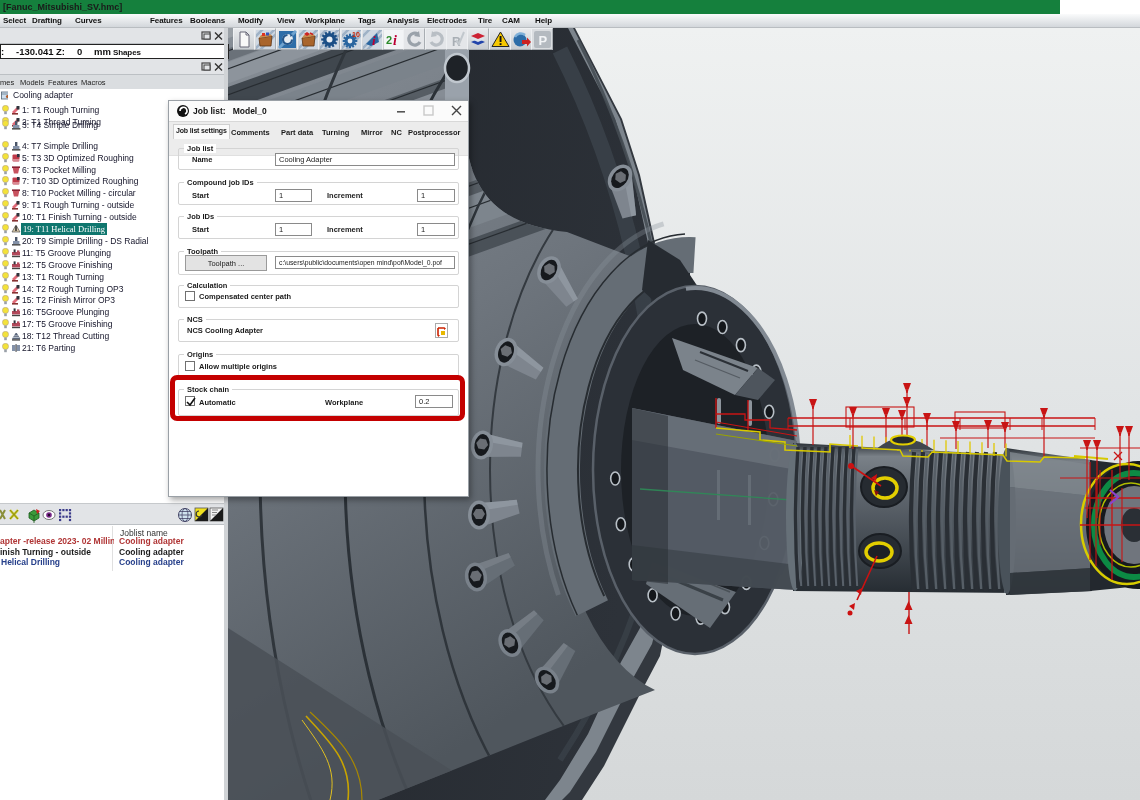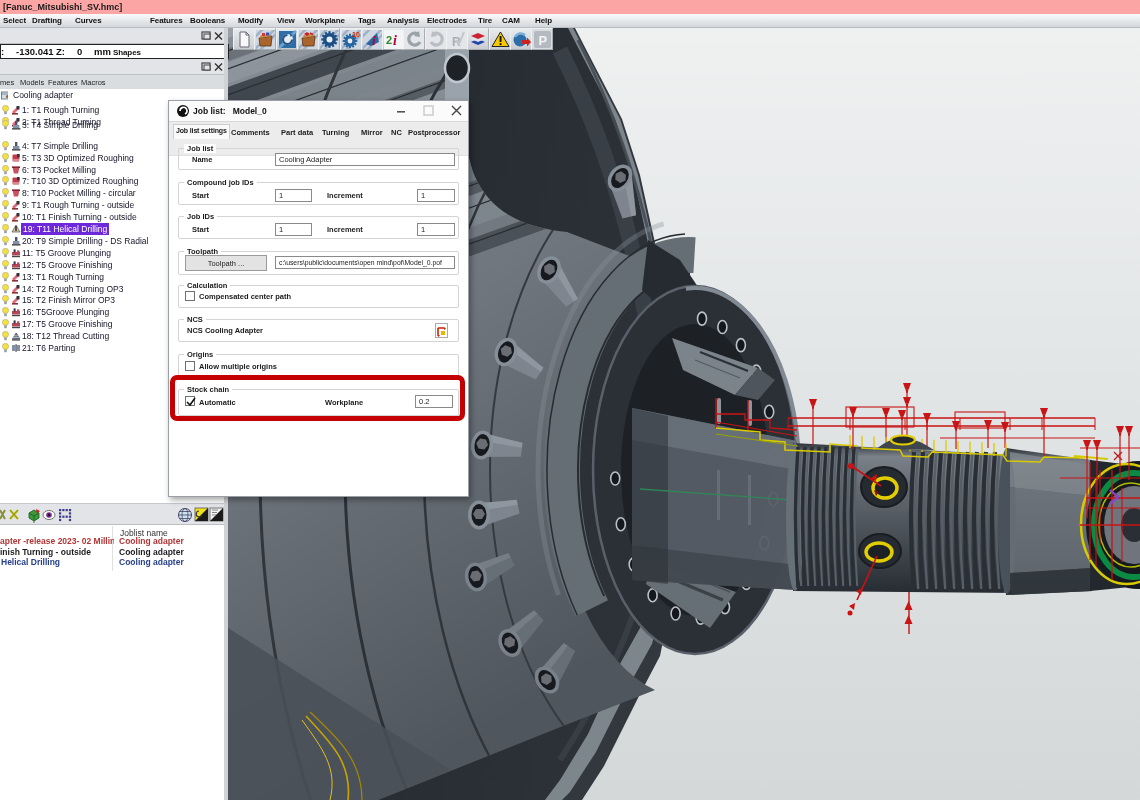--- a/index.html
+++ b/index.html
@@ -1,17 +1,17 @@
 <!DOCTYPE html>
 <html><head>
 <meta charset="utf-8">
 <style>
   * { margin:0; padding:0; box-sizing:border-box; }
   html,body { width:1140px; height:800px; overflow:hidden; font-family:"Liberation Sans", sans-serif; background:#fff; }
-  #titlebar { position:absolute; left:0; top:0; width:1140px; height:14px; background:#fca5a5; font-size:9px; font-weight:bold; color:#1a1a1a; padding-left:3px; line-height:14px; }
+  #titlebar { position:absolute; left:0; top:0; width:1060px; height:14px; background:#15803d; font-size:9px; font-weight:bold; color:#1a1a1a; padding-left:3px; line-height:14px; }
   #menubar { position:absolute; left:0; top:14px; width:1140px; height:14px; background:linear-gradient(#fafbfc,#d3d7db); border-bottom:1px solid #b9bdc1; }
   #menubar span { position:absolute; top:0; font-size:8px; font-weight:bold; color:#111; line-height:14px; letter-spacing:-0.1px; }
   #viewport { position:absolute; left:228px; top:28px; width:912px; height:772px; }
   #leftpanel { position:absolute; left:0; top:28px; width:228px; height:772px; background:#ffffff; }
   .strip { position:absolute; left:0; width:228px; background:#e2e4e7; border-bottom:1px solid #bcc0c4; }
   .dockicons { position:absolute; right:5px; font-size:10px; color:#222; }
   #coordbox { position:absolute; left:0; top:16px; width:229px; height:15px; background:#fff; border:1px solid #222; }
   #coordbox span { position:absolute; top:0px; line-height:13px; font-size:9.5px; font-weight:bold; color:#111; }
   #tabsrow { position:absolute; left:0; top:47px; width:228px; height:16px; background:#dadde0; border-bottom:1px solid #c0c3c7; }
   #tabsrow span { position:absolute; top:3px; font-size:7.5px; color:#222; }
@@ -688,21 +688,21 @@
       </div>
   <div class="trow" style="top:134.0px;">
         <svg class="bulb" width="7" height="10">
           <circle cx="3.5" cy="3.4" r="3.1" fill="#f3e23a" stroke="#a99" stroke-width="0.5"></circle>
           <rect x="2.2" y="6.4" width="2.6" height="2.8" fill="#9aa0a8"></rect>
         </svg>
         <svg class="ticon" width="10" height="10">
           <path d="M1,8 L5,1 9,8z" fill="#d9c8a8" stroke="#555" stroke-width="0.7"></path>
           <rect x="4.2" y="2" width="1.6" height="5" fill="#333"></rect>
         </svg>
-        <span class="txt" style="background:#6d28d9;color:#fff;padding:0 2px;left:21px;">19: T11 Helical Drilling</span>
+        <span class="txt" style="background:#0f766e;color:#fff;padding:0 2px;left:21px;font-family:Liberation Serif, serif;">19: T11 Helical Drilling</span>
       </div>
   <div class="trow" style="top:145.9px;">
         <svg class="bulb" width="7" height="10">
           <circle cx="3.5" cy="3.4" r="3.1" fill="#f3e23a" stroke="#a99" stroke-width="0.5"></circle>
           <rect x="2.2" y="6.4" width="2.6" height="2.8" fill="#9aa0a8"></rect>
         </svg>
         <svg class="ticon" width="10" height="10">
           <rect x="4" y="1" width="2.4" height="5" fill="#4a5568"></rect>
           <rect x="2" y="5" width="6.4" height="3" fill="#8391a8"></rect>
           <rect x="1" y="8" width="8.4" height="1.6" fill="#555"></rect>

